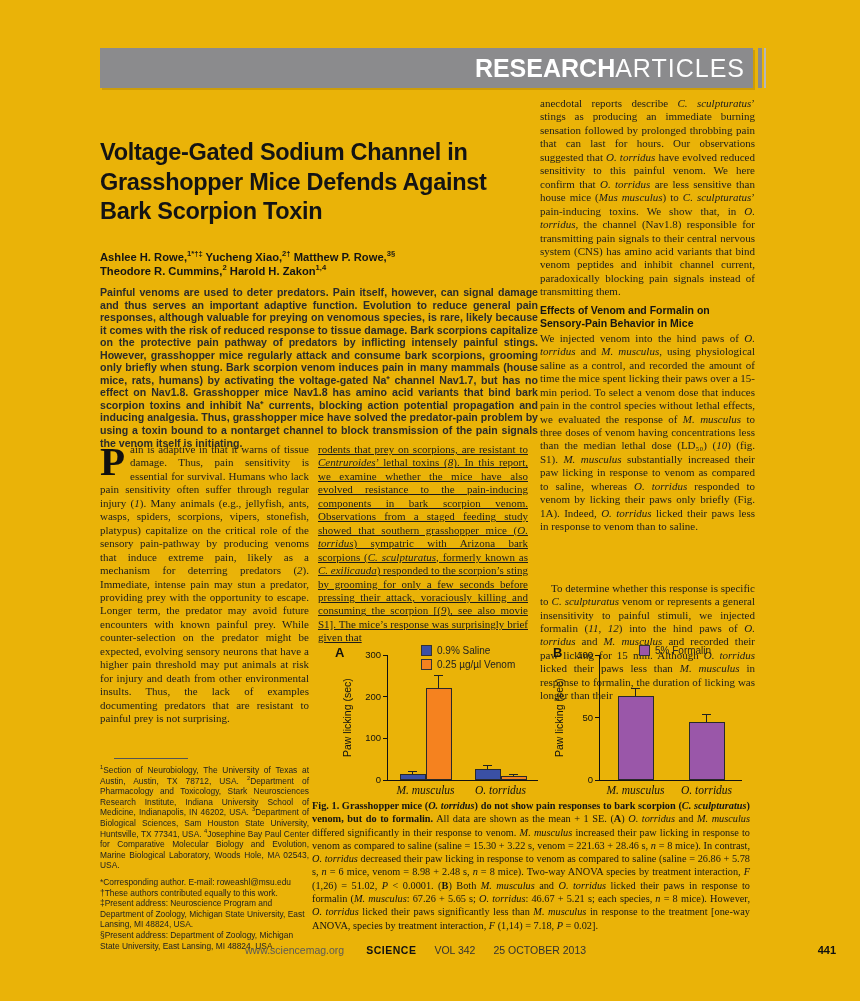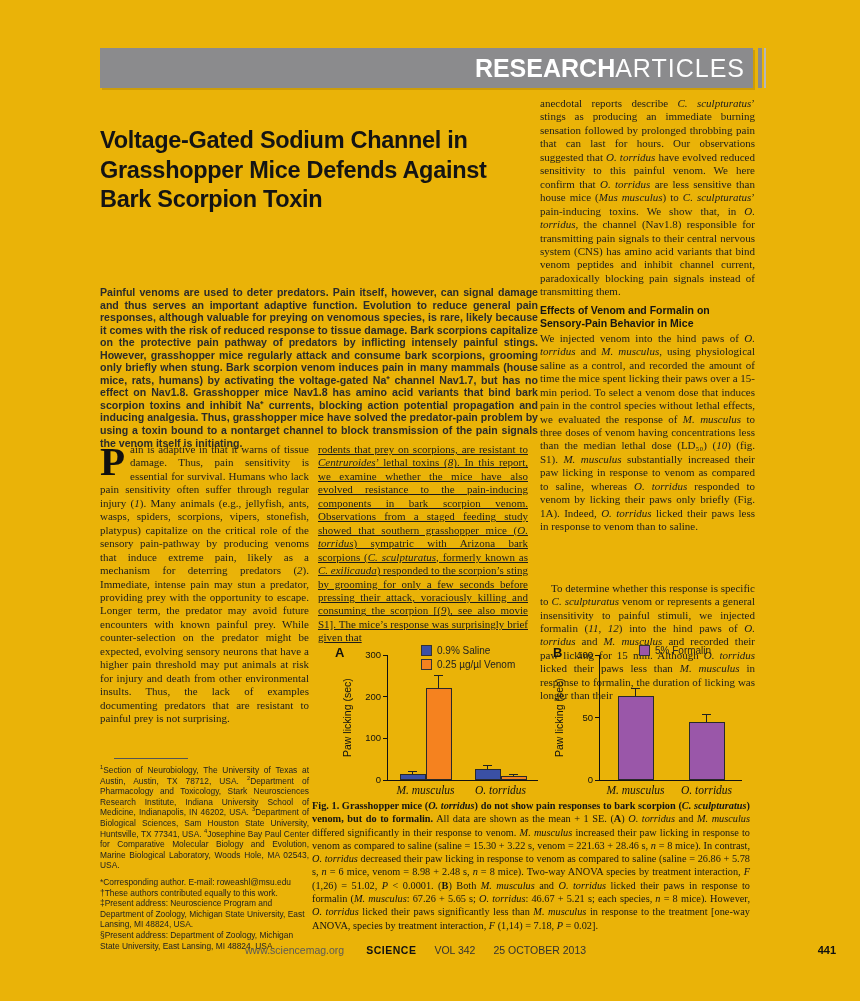--- a/index.html
+++ b/index.html
@@ -8,21 +8,21 @@
   
   .hbar{position:absolute;left:100px;top:48px;width:653px;height:40px;background:#8b8b8d;
         text-align:right;line-height:40px;padding-right:8px;box-sizing:border-box;
         box-shadow:2px 2px 0 rgba(0,0,0,0.12);}
   .hstrong{font-family:"Liberation Sans",sans-serif;font-weight:bold;font-size:25px;color:#fff;letter-spacing:0;}
   .hlight{font-family:"Liberation Sans",sans-serif;font-weight:normal;font-size:25px;color:#fdfdfd;letter-spacing:1px;}
   .hstripe{position:absolute;top:48px;height:40px;background:#8b8b8d;}
   .hstripe1{left:758px;width:4px;}
   .hstripe2{left:764px;width:2px;background:#b7b7b9;}
   
-  .title{position:absolute;left:100px;top:126px;width:425px;margin:0;
+  .title{position:absolute;left:100px;top:138px;width:425px;margin:0;
          font-family:"Liberation Sans",sans-serif;font-weight:bold;font-size:23.5px;
          line-height:29.5px;letter-spacing:-0.3px;color:#141414;}
   .authors{position:absolute;left:100px;top:250px;width:430px;
            font-family:"Liberation Sans",sans-serif;font-weight:bold;font-size:11.2px;
            line-height:14px;color:#141414;}
   .abstract{position:absolute;left:100px;top:286px;width:438px;margin:0;
             font-family:"Liberation Sans",sans-serif;font-weight:bold;font-size:10.6px;
             line-height:12.55px;text-align:justify;color:#2b2b2b;}
   
   .col{position:absolute;font-size:11px;line-height:13.45px;text-align:justify;}
@@ -84,20 +84,24 @@
 <div class="page">
 
   <div class="hbar">
     <span class="hstrong">RESEARCH</span><span class="hlight">ARTICLES</span>
   </div>
   <div class="hstripe hstripe1"></div>
   <div class="hstripe hstripe2"></div>
 
   <h1 class="title">Voltage-Gated Sodium Channel in Grasshopper Mice Defends Against Bark Scorpion Toxin</h1>
 
+  <div class="authors">
+    <div>Ashlee H. Rowe,<sup>1*†‡</sup> Yucheng Xiao,<sup>2†</sup> Matthew P. Rowe,<sup>3§</sup></div>
+    <div>Theodore R. Cummins,<sup>2</sup> Harold H. Zakon<sup>1,4</sup></div>
+  </div>
 
   <p class="abstract">Painful venoms are used to deter predators. Pain itself, however, can signal damage and thus serves an important adaptive function. Evolution to reduce general pain responses, although valuable for preying on venomous species, is rare, likely because it comes with the risk of reduced response to tissue damage. Bark scorpions capitalize on the protective pain pathway of predators by inflicting intensely painful stings. However, grasshopper mice regularly attack and consume bark scorpions, grooming only briefly when stung. Bark scorpion venom induces pain in many mammals (house mice, rats, humans) by activating the voltage-gated Na⁺ channel Nav1.7, but has no effect on Nav1.8. Grasshopper mice Nav1.8 has amino acid variants that bind bark scorpion toxins and inhibit Na⁺ currents, blocking action potential propagation and inducing analgesia. Thus, grasshopper mice have solved the predator-pain problem by using a toxin bound to a nontarget channel to block transmission of the pain signals the venom itself is initiating.</p>
 
   <div class="col col1">
     <p class="body-p"><span class="dropcap">P</span><span>ain is adaptive in that it warns of tissue damage. Thus, pain sensitivity is essential for survival. Humans who lack pain sensitivity often suffer through regular injury (<span style="font-style: italic;">1</span>). Many animals (e.g., jellyfish, ants, wasps, spiders, scorpions, vipers, stonefish, platypus) capitalize on the critical role of the sensory pain-pathway by producing venoms that induce extreme pain, likely as a mechanism for deterring predators (<span style="font-style: italic;">2</span>). Immediate, intense pain may stun a predator, providing prey with the opportunity to escape. Longer term, the predator may avoid future encounters with known painful prey. While counter-selection on the predator might be expected, evolving sensory neurons that have a higher pain threshold may put animals at risk for injury and death from other environmental insults. Thus, the lack of examples documenting predators that are resistant to painful prey is not surprising.</span></p>
   </div>
 
   <div class="footnotes">
     <div class="fnrule"></div>
     <p class="fn just"><sup>1</sup>Section of Neurobiology, The University of Texas at Austin, Austin, TX 78712, USA. <sup>2</sup>Department of Pharmacology and Toxicology, Stark Neurosciences Research Institute, Indiana University School of Medicine, Indianapolis, IN 46202, USA. <sup>3</sup>Department of Biological Sciences, Sam Houston State University, Huntsville, TX 77341, USA. <sup>4</sup>Josephine Bay Paul Center for Comparative Molecular Biology and Evolution, Marine Biological Laboratory, Woods Hole, MA 02543, USA.</p>

